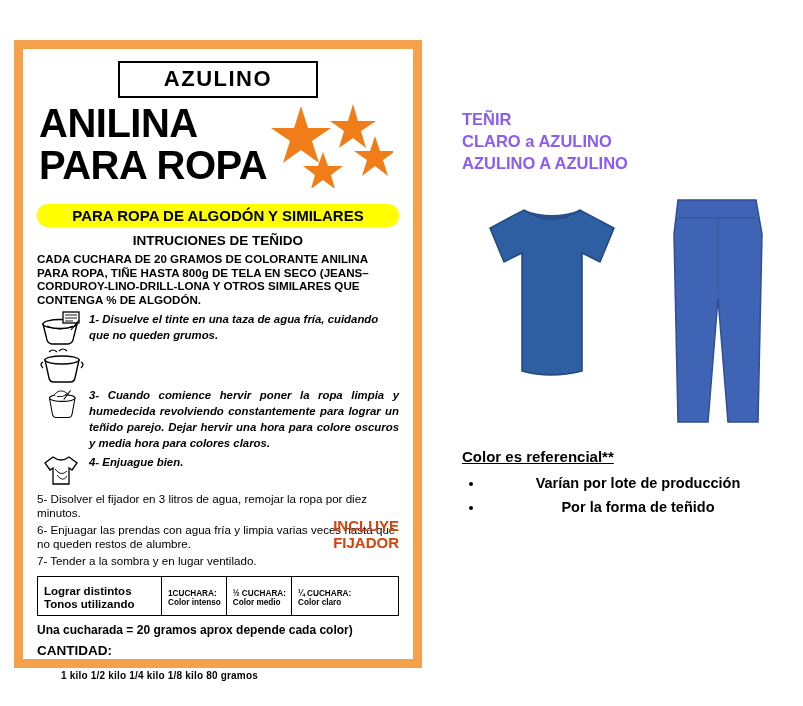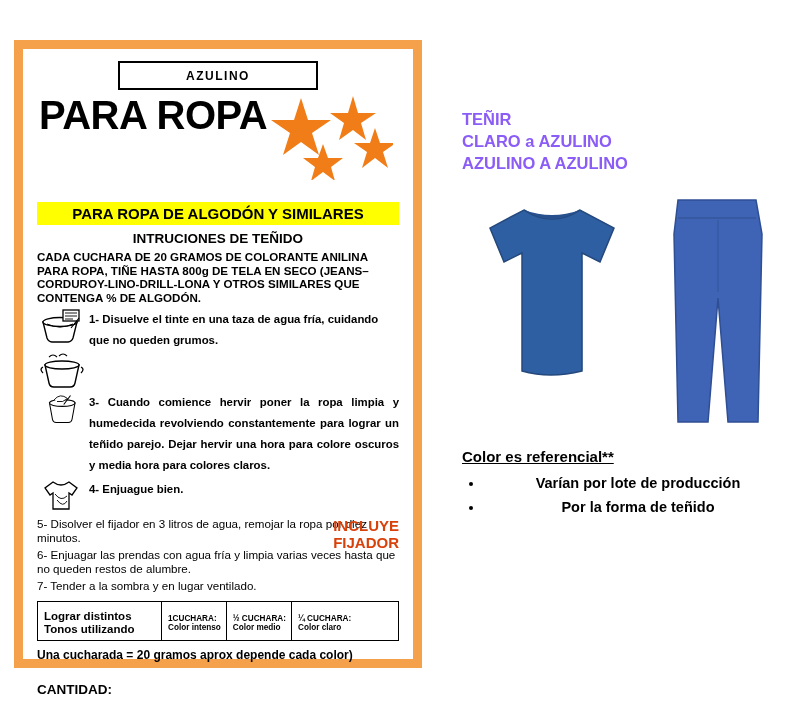--- a/index.html
+++ b/index.html
@@ -37,21 +37,21 @@
 
   .brand-box {
     border: 2px solid #000;
     width: 196px;
     margin: 2px auto 4px auto;
     text-align: center;
     padding: 3px 0 4px 0;
   }
   .brand-box span {
     font-weight: bold;
-    font-size: 12px;
+    font-size: 22px;
     letter-spacing: 1.5px;
   }
 
   .title-row {
     position: relative;
     height: 92px;
   }
   .title-text {
     position: absolute;
     left: 2px;
@@ -68,21 +68,22 @@
     width: 128px;
     height: 84px;
   }
 
   .yellow-band {
     background: #ffff00;
     text-align: center;
     font-weight: bold;
     font-size: 15px;
     padding: 3px 0 3px 0;
-    margin-top: 16px;
+    margin-top: 10px;
+    border-radius: 11px;
   }
   .instr-title {
     text-align: center;
     font-weight: bold;
     font-size: 13.5px;
     margin-top: 6px;
     margin-bottom: 4px;
   }
   .para-main {
     font-size: 11.6px;
@@ -102,23 +103,24 @@
     align-items: flex-start;
     margin-bottom: 2px;
   }
   .step-icon {
     width: 52px;
     min-width: 52px;
     height: 36px;
   }
   .step-text {
     font-size: 11.4px;
-    line-height: 21px;
+    line-height: 16px;
     font-weight: bold;
     padding-top: 1px;
+    font-style: italic;
   }
   .step-text.justified {
     text-align: justify;
   }
 
   .tail-line {
     font-size: 11.6px;
     line-height: 14px;
     font-weight: normal;
     margin-top: 3px;
@@ -160,21 +162,21 @@
   .dose-cell .d2 { font-size: 8.2px; font-weight: bold; }
 
   .bottom-note {
     font-size: 12px;
     font-weight: bold;
     margin-top: 7px;
   }
   .cantidad {
     font-size: 13.5px;
     font-weight: bold;
-    margin-top: 20px;
+    margin-top: 6px;
   }
   .weights {
     font-size: 10px;
     font-weight: bold;
     margin-top: 12px;
     padding-left: 24px;
     letter-spacing: 0.2px;
   }
 
   
@@ -217,20 +219,21 @@
 
 <div id="package">
   <div id="package-inner">
 
     <div class="brand-box">
       <span>AZULINO</span>
     </div>
 
     <div class="title-row">
       <div class="title-text">
+        <div>ANILINA</div>
         <div>PARA ROPA</div>
       </div>
       <svg class="stars" viewBox="0 0 128 84">
         <polygon points="36,2 43,24 66,24 47,37 54,59 36,46 18,59 25,37 6,24 29,24" fill="#f07d17"></polygon>
         <polygon points="88,0 93,17 111,17 96,27 101,44 88,34 74,44 79,27 65,17 83,17" fill="#f07d17"></polygon>
         <polygon points="110,32 115,47 131,47 118,56 123,72 110,62 97,72 102,56 89,47 105,47" fill="#f07d17"></polygon>
         <polygon points="58,48 63,62 78,62 66,71 70,85 58,76 46,85 50,71 38,62 53,62" fill="#f07d17"></polygon>
       </svg>
     </div>
 

